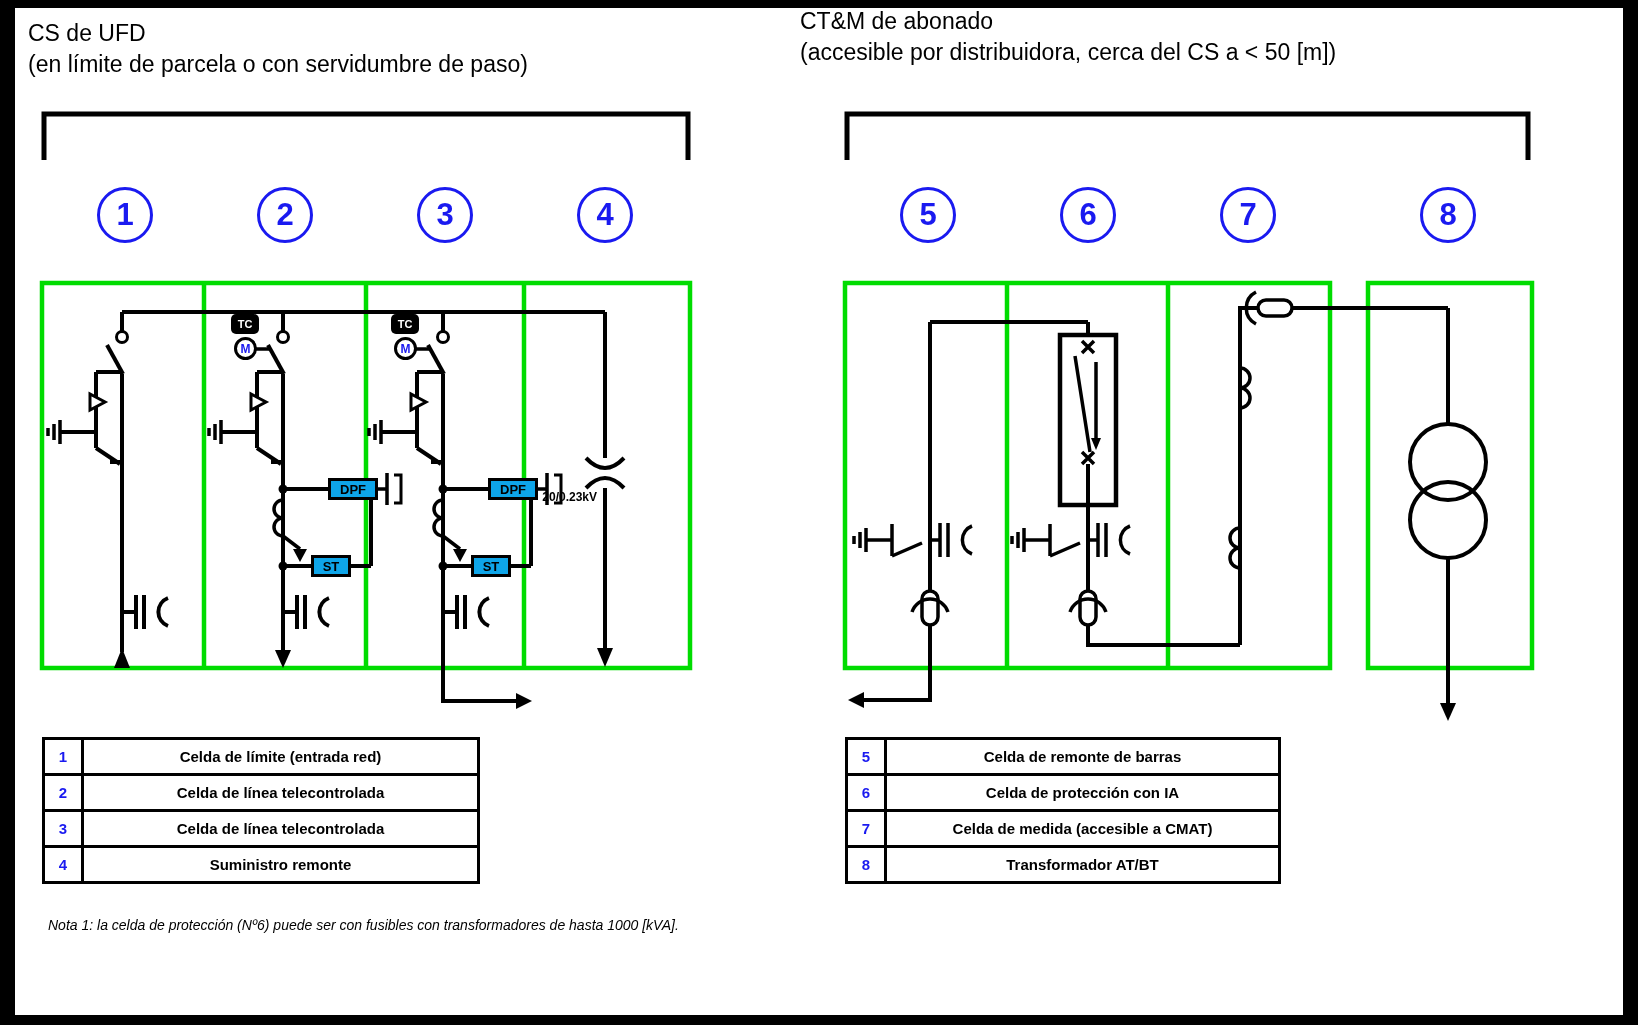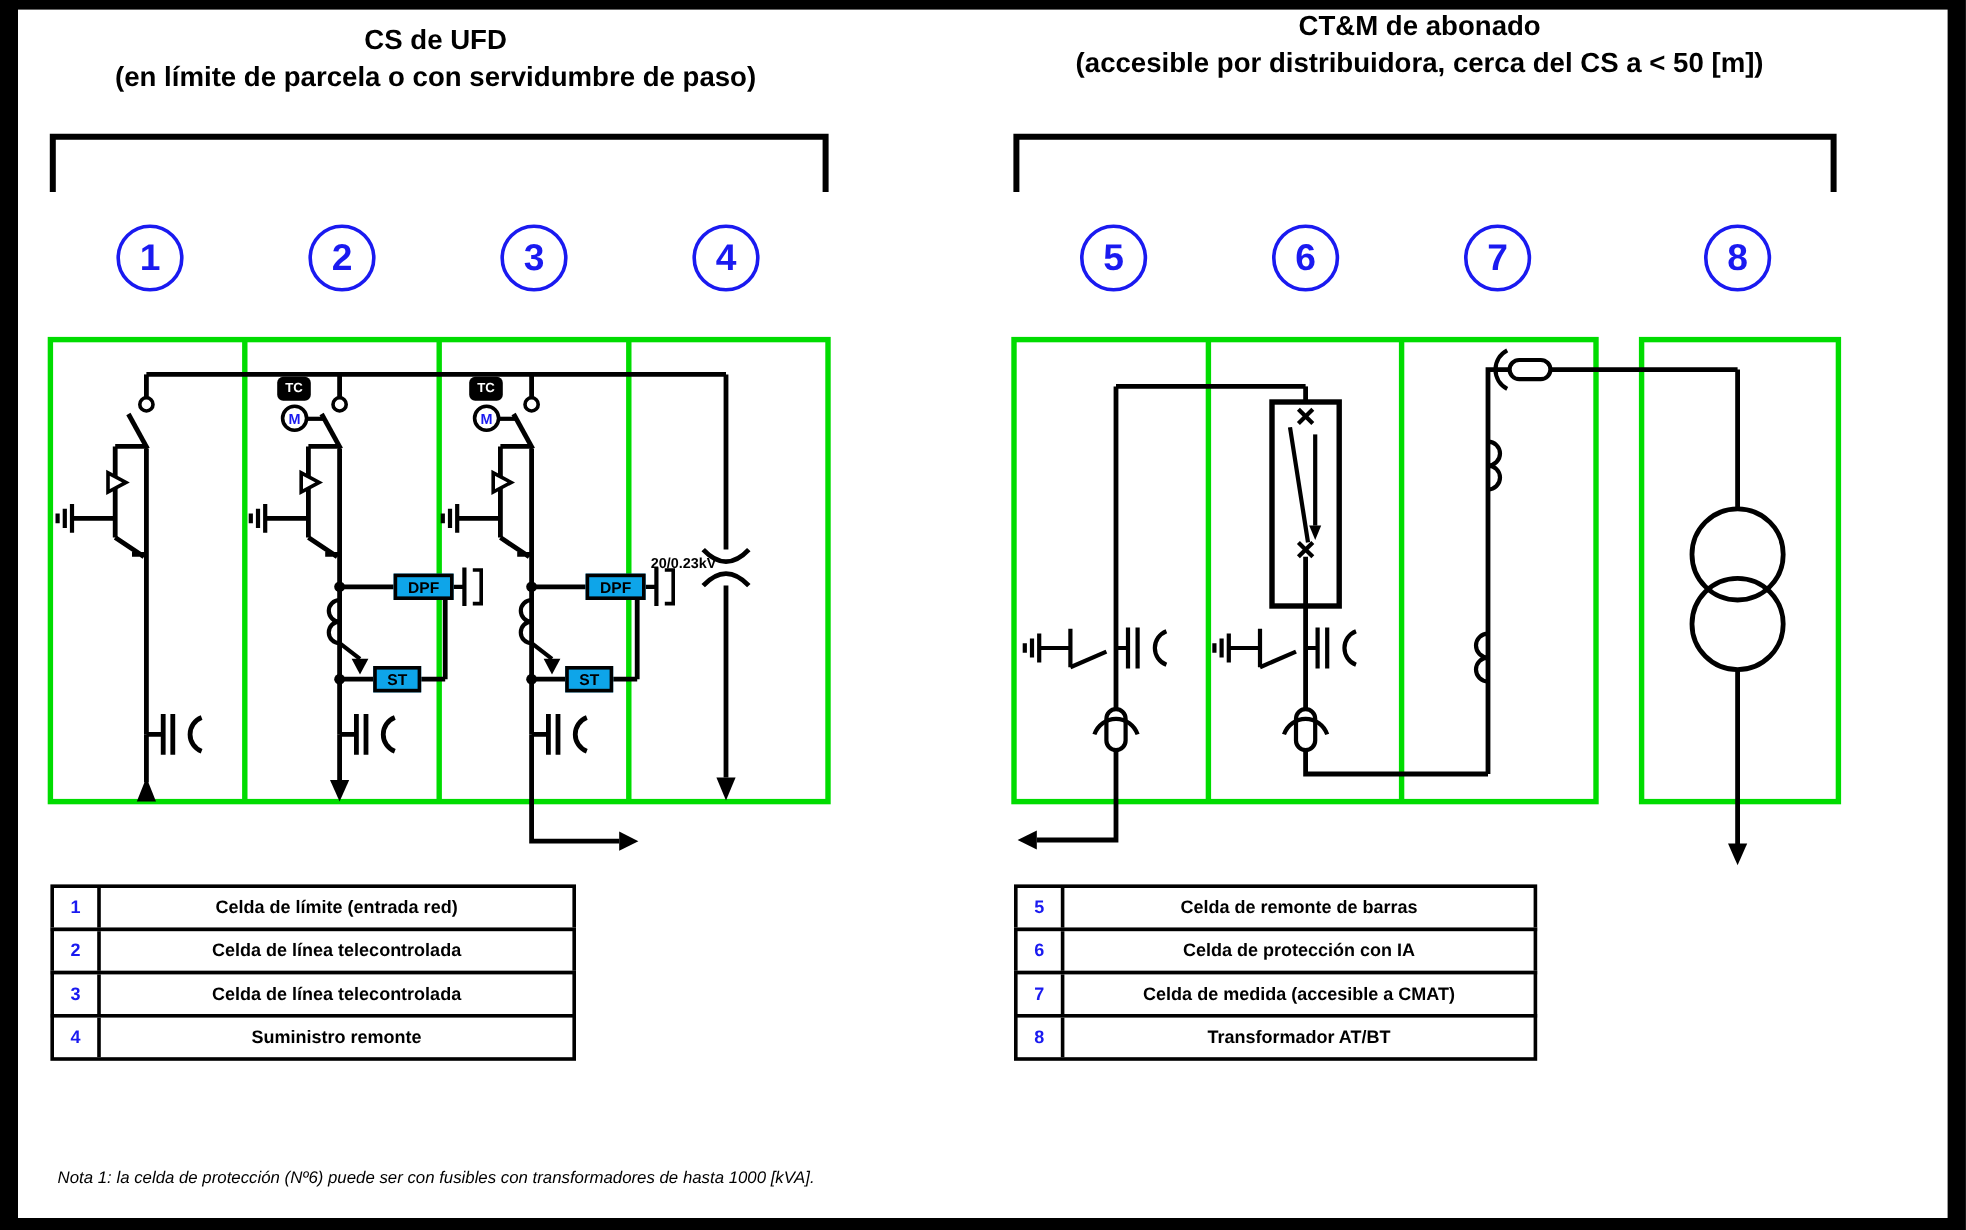--- a/index.html
+++ b/index.html
@@ -1,30 +1,30 @@
 <!DOCTYPE html>
 <html><head>
 <meta charset="utf-8">
 <style>
   html,body{margin:0;padding:0;background:#000;}
   #canvas{position:relative;width:1638px;height:1025px;background:#000;overflow:hidden;
           font-family:"Liberation Sans",sans-serif;}
   #paper{position:absolute;left:15px;top:8px;right:15px;bottom:10px;background:#fff;}
   svg{position:absolute;left:0;top:0;}
-  .title{position:absolute;text-align:center;font-weight:bold;font-size:23px;color:#000;line-height:31px;}
+  .title{position:absolute;font-weight:normal;font-size:23px;color:#000;line-height:31px;}
   .circle-num{position:absolute;width:56px;height:56px;box-sizing:border-box;border:3.5px solid #1a1af0;
       border-radius:50%;color:#1a1af0;font-weight:bold;font-size:31px;display:flex;
       align-items:center;justify-content:center;background:#fff;}
   .tc-box{position:absolute;width:28px;height:20px;background:#000;border-radius:5px;color:#fff;
       font-weight:bold;font-size:11px;display:flex;align-items:center;justify-content:center;text-align:center;}
   .m-circle{position:absolute;width:23px;height:23px;box-sizing:border-box;border:3px solid #000;border-radius:50%;
       background:#fff;color:#1a1af0;font-weight:bold;font-size:12px;display:flex;align-items:center;justify-content:center;}
   .dev-box{position:absolute;box-sizing:border-box;border:3px solid #000;background:#0ea5e9;color:#000;
       font-weight:bold;font-size:13px;display:flex;align-items:center;justify-content:center;}
-  .kv-label{position:absolute;font-weight:bold;font-size:12px;color:#000;text-align:right;}
+  .kv-label{position:absolute;font-weight:bold;font-size:12px;color:#000;text-align:right;margin-top:28px;}
   .legend{position:absolute;}
   .lrow{display:flex;height:33px;box-sizing:content-box;border:3px solid #000;background:#fff;margin-top:-3px;}
   .lrow:first-child{margin-top:0;}
   .lnum{width:36px;border-right:3px solid #000;color:#1a1af0;font-weight:bold;font-size:15px;
       display:flex;align-items:center;justify-content:center;}
   .ltxt{flex:1;display:flex;align-items:center;justify-content:center;font-weight:bold;font-size:15px;color:#000;}
   .notes{position:absolute;font-style:italic;font-size:14px;color:#000;line-height:18px;}
 </style>
 </head>
 <body>
@@ -244,16 +244,16 @@
     <div class="lrow">
       <div class="lnum">7</div>
       <div class="ltxt">Celda de medida (accesible a CMAT)</div>
     </div>
     <div class="lrow">
       <div class="lnum">8</div>
       <div class="ltxt">Transformador AT/BT</div>
     </div>
   </div>
 
-  <div class="notes" style="left:48px;top:972px;width:900px;">
+  <div class="notes" style="left:48px;top:916px;width:900px;">
     <div>Nota 1: la celda de protección (Nº6) puede ser con fusibles con transformadores de hasta 1000 [kVA].</div>
   </div>
 </div>
 
 </body></html>

